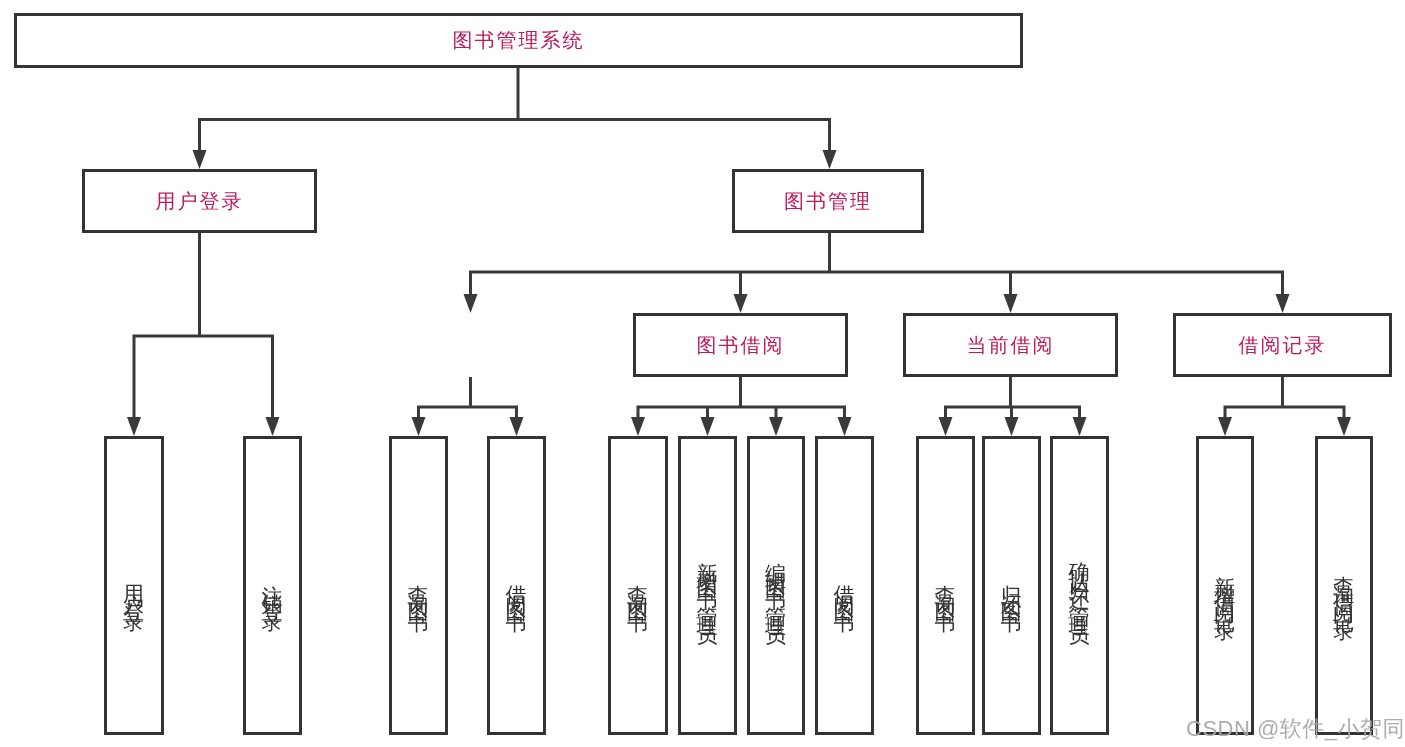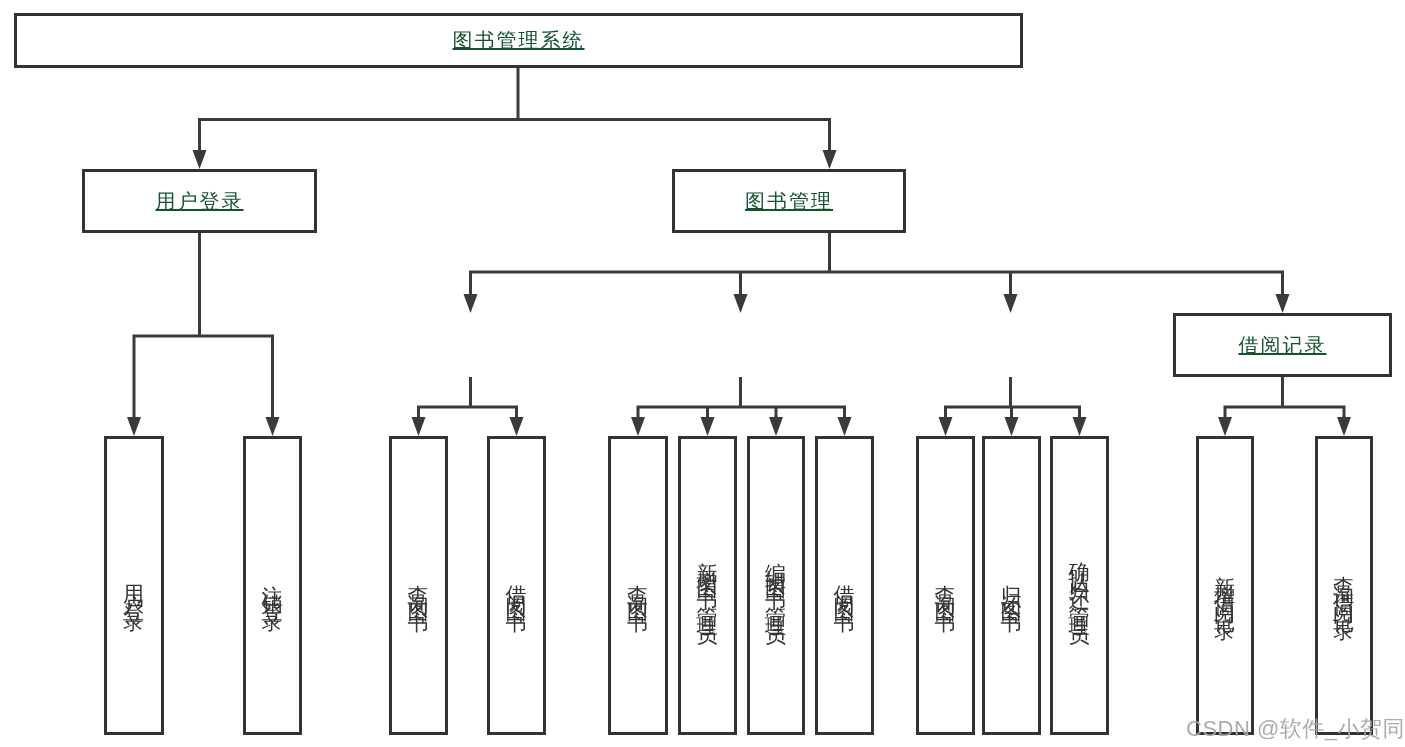--- a/index.html
+++ b/index.html
@@ -6,25 +6,24 @@
   body{font-family:"Liberation Sans","DejaVu Sans",sans-serif;}
   .canvas{position:relative;width:1405px;height:747px;background:#ffffff;overflow:hidden;}
   .connectors{position:absolute;left:0;top:0;width:1405px;height:747px;z-index:1;}
   .hbox{
     position:absolute;
     background:#ffffff;
     border:3px solid #333333;
     box-sizing:border-box;
     display:flex;align-items:center;justify-content:center;
     z-index:2;
-    color:#14532d;
+    color:#be185d;
     font-size:20px;
     letter-spacing:2px;
     white-space:nowrap;
-    text-decoration:underline;
   }
   .vbox{
     position:absolute;
     top:436px;height:299px;width:59px;
     background:#ffffff;
     border:3px solid #333333;
     box-sizing:border-box;
     display:flex;align-items:center;justify-content:center;
     z-index:2;
     color:#333333;
@@ -108,24 +107,30 @@
     </g>
   </svg>
 
   <div class="hbox" style="left:14px;top:13px;width:1009px;height:55px">
     <span>图书管理系统</span>
   </div>
 
   <div class="hbox" style="left:82px;top:169px;width:235px;height:64px">
     <span>用户登录</span>
   </div>
-  <div class="hbox" style="left:672px;top:169px;width:234px;height:64px">
+  <div class="hbox" style="left:732px;top:169px;width:192px;height:64px">
     <span>图书管理</span>
   </div>
 
+  <div class="hbox" style="left:633px;top:313px;width:215px;height:64px">
+    <span>图书借阅</span>
+  </div>
+  <div class="hbox" style="left:903px;top:313px;width:215px;height:64px">
+    <span>当前借阅</span>
+  </div>
   <div class="hbox" style="left:1173px;top:313px;width:219px;height:64px">
     <span>借阅记录</span>
   </div>
 
   <div class="vbox" style="left:104px;width:60px">
     <span class="vlabel">用户登录</span>
   </div>
   <div class="vbox" style="left:243px">
     <span class="vlabel">注销登录</span>
   </div>

